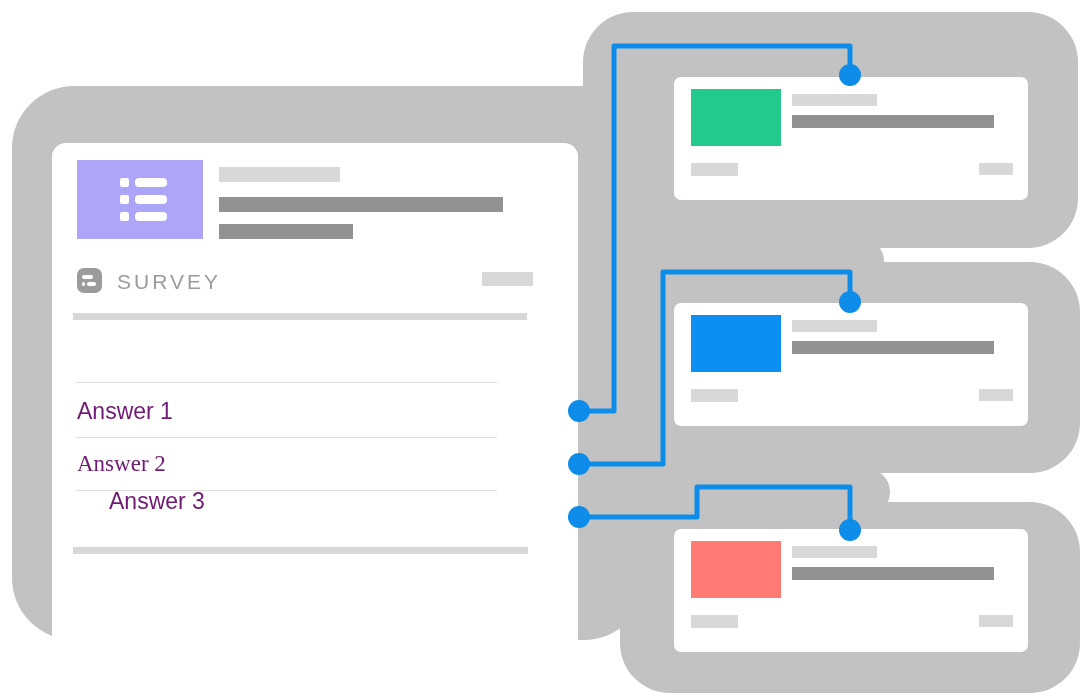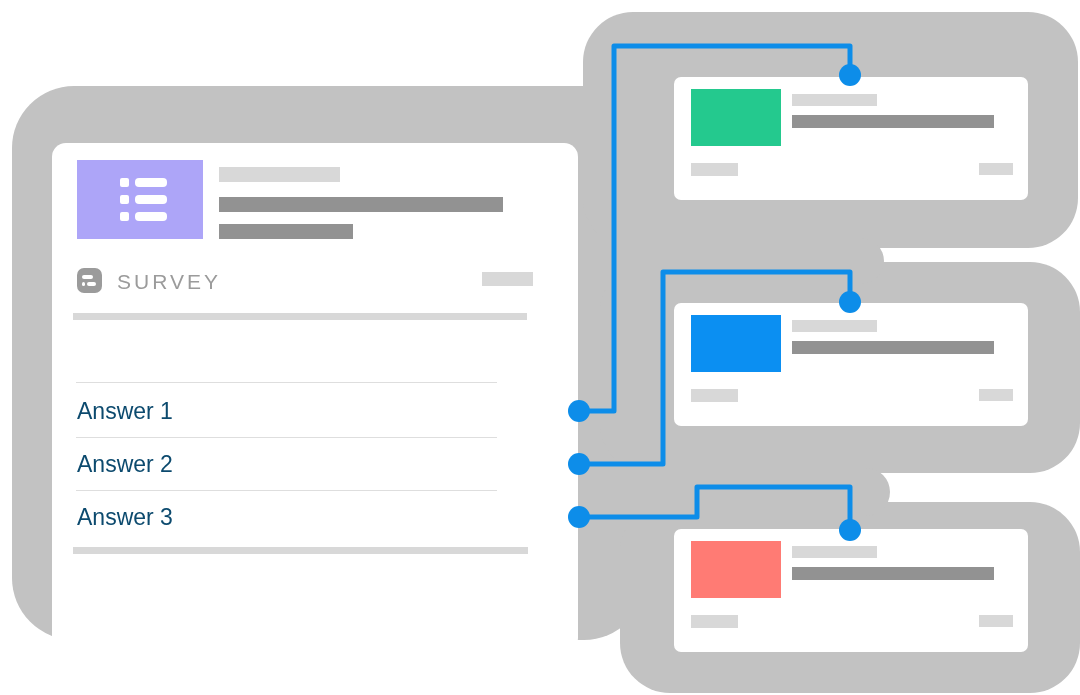--- a/index.html
+++ b/index.html
@@ -39,21 +39,21 @@
   .ti-b{left:5px;top:14px;width:3px;}
   .ti-c{left:10px;top:14px;width:9px;}
   .type-label{
     position:absolute;left:65px;top:126px;font-size:21px;line-height:25px;
     letter-spacing:3px;color:#9b9b9b;
   }
   .q-title{
     position:absolute;left:25px;top:195px;font-size:30px;line-height:36px;color:#2d2d2d;
   }
   .hr{position:absolute;height:1px;background:#dedede;left:24px;width:421px;}
-  .answer{position:absolute;left:25px;font-size:23px;line-height:28px;color:#0c4a6e;}
+  .answer{position:absolute;left:25px;font-size:23px;line-height:28px;color:#701a75;}
 
   
   .branch-card{
     position:absolute;left:674px;width:354px;height:123px;background:#ffffff;border-radius:7px;
   }
   .swatch{position:absolute;left:17px;top:12px;width:90px;height:57px;}
   .bc-bar-title{left:118px;top:17px;width:85px;height:12px;}
   .bc-bar-body{left:118px;top:38px;width:202px;height:13px;}
   .bc-bar-bl{left:17px;top:86px;width:47px;height:13px;}
   .bc-bar-br{left:305px;top:86px;width:34px;height:12px;}
@@ -101,23 +101,23 @@
     </div>
     <div class="type-label">SURVEY</div>
     <div class="bar" style="left:430px;top:129px;width:51px;height:14px;"></div>
 
     <div class="bar" style="left:21px;top:170px;width:454px;height:7px;"></div>
 
 
     <div class="hr" style="top:239px;"></div>
     <div class="answer" style="top:254px;">Answer 1</div>
     <div class="hr" style="top:294px;"></div>
-    <div class="answer" style="top:307px;">Answer 2</div>
+    <div class="answer" style="top:307px;font-family:Liberation Serif, serif;">Answer 2</div>
     <div class="hr" style="top:347px;"></div>
-    <div class="answer" style="top:360px;">Answer 3</div>
+    <div class="answer" style="top:344px;margin-left:32px;">Answer 3</div>
 
     <div class="bar" style="left:21px;top:404px;width:455px;height:7px;"></div>
   </div>
 
   <div class="branch-card" style="top:77px;">
     <div class="swatch" style="background: rgb(36, 201, 142);"></div>
     <div class="bar bc-bar-title"></div>
     <div class="bar dark bc-bar-body"></div>
     <div class="bar bc-bar-bl"></div>
     <div class="bar bc-bar-br"></div>

